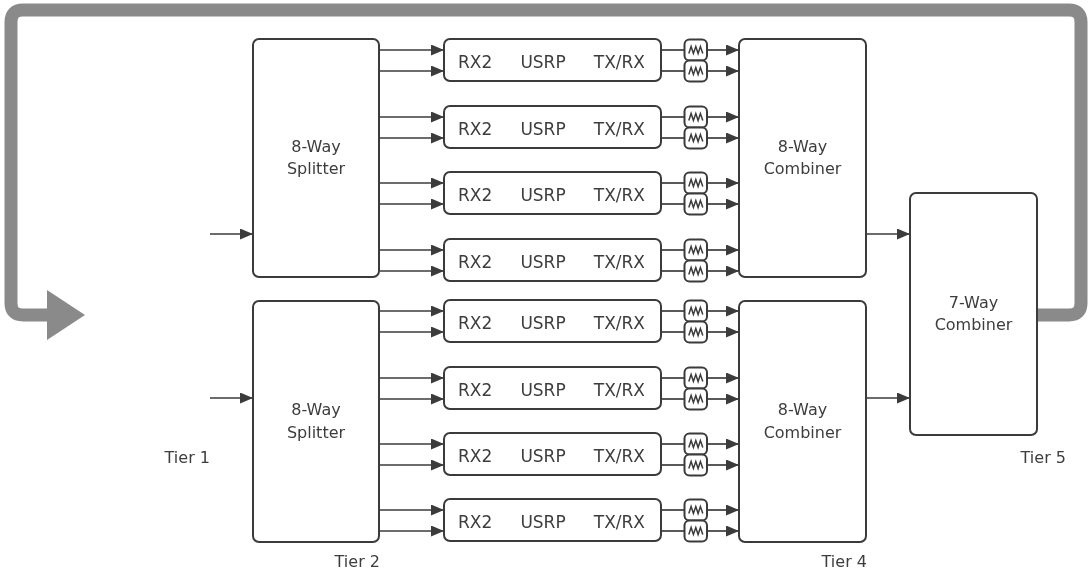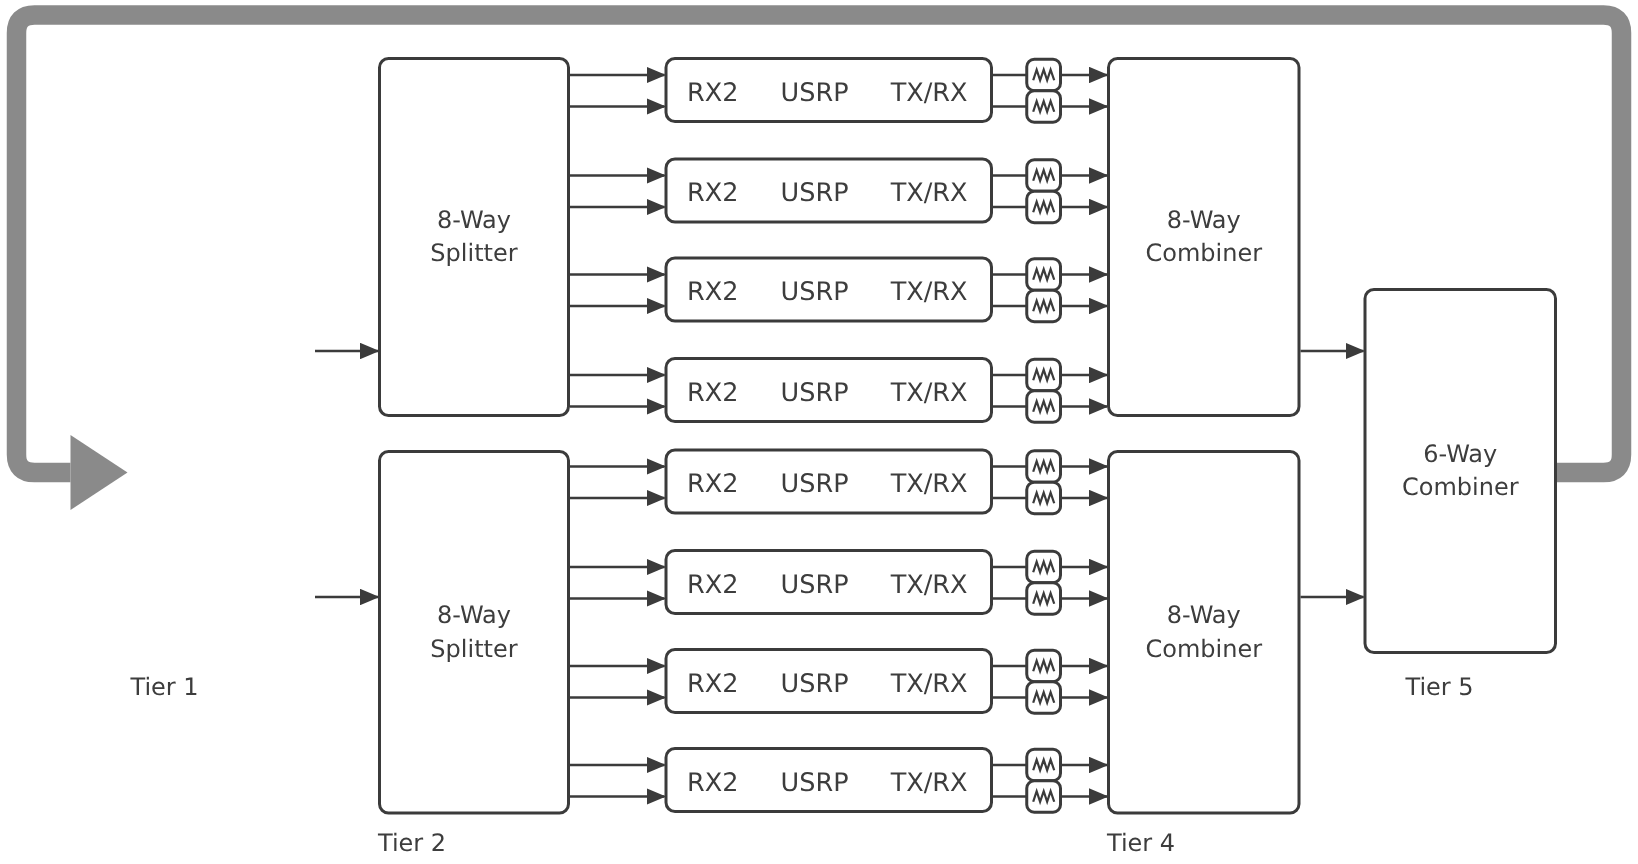--- a/index.html
+++ b/index.html
@@ -15,21 +15,21 @@
     display:flex; align-items:center; justify-content:center; text-align:center;
     font-size:16px; line-height:1.4;
   }
   .big .lbl { display:inline-block; max-width:100px; }
   .usrp {
     position:absolute; box-sizing:border-box; left:443px; width:219px; height:44px;
     background:#ffffff; border:2px solid #3b3b3b; border-radius:7px;
     display:flex; align-items:center; justify-content:space-between;
     padding:4px 15px 0 13px; font-size:17px;
   }
-  .tier { position:absolute; text-align:left; font-size:16px; }
+  .tier { position:absolute; text-align:right; font-size:16px; }
 </style>
 </head>
 <body>
 
 <div class="stage">
 
   <svg class="wires" viewBox="0 0 1092 576">
     <defs>
       <marker id="ah" markerUnits="userSpaceOnUse" markerWidth="13" markerHeight="11" refX="12" refY="5.5" orient="auto">
         <path d="M0,0 L13,5.5 L0,11 Z" fill="#3b3b3b"></path>
@@ -180,17 +180,17 @@
 
   <div class="big" style="left:738px;top:38px;width:129px;height:240px">
     <span class="lbl">8-Way Combiner</span>
   </div>
   <div class="big" style="left:738px;top:300px;width:129px;height:243px">
     <span class="lbl">8-Way Combiner</span>
   </div>
   <div class="tier" style="left:738px;top:552px;width:129px">Tier 4</div>
 
   <div class="big" style="left:909px;top:192px;width:129px;height:244px">
-    <span class="lbl">6-Way Combiner</span>
+    <span class="lbl">7-Way Combiner</span>
   </div>
   <div class="tier" style="left:937px;top:448px;width:129px">Tier 5</div>
 
 </div>
 
 </body></html>

